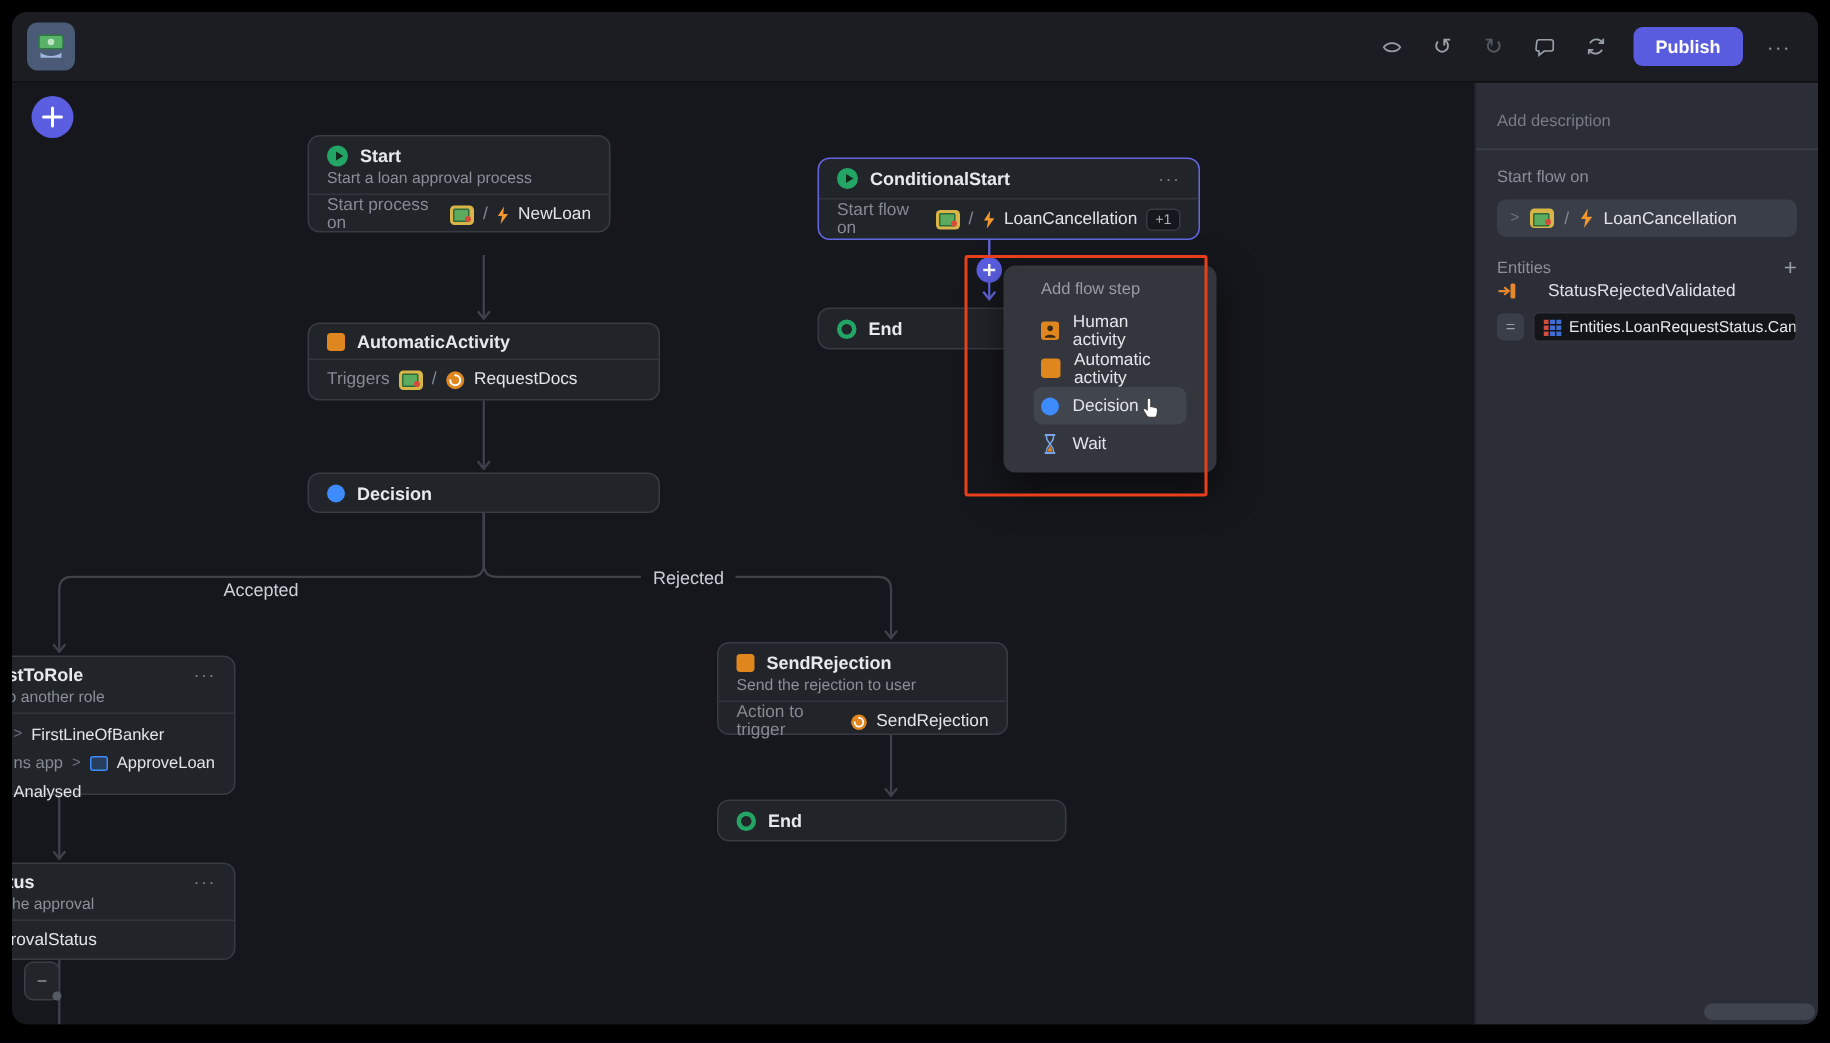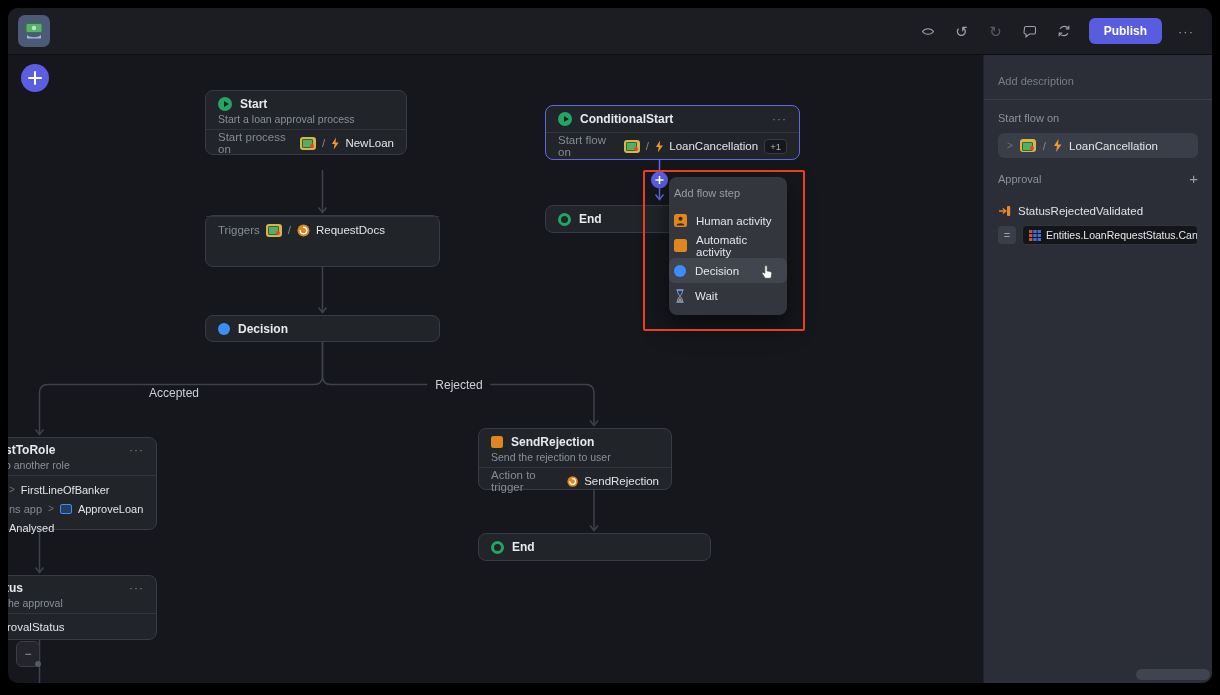--- a/index.html
+++ b/index.html
@@ -49,21 +49,21 @@
   .icn-end{width:13px;height:13px;border-radius:50%;border:3.5px solid #23a566;flex:0 0 auto}
   .icn-square{width:12px;height:12px;border-radius:2.5px;background:#e0861f;flex:0 0 auto}
   .icn-dot{width:12px;height:12px;border-radius:50%;background:#3d8bfd;flex:0 0 auto}
   .icn-app{position:relative;width:16px;height:13px;border-radius:3px;background:#d7b549;flex:0 0 auto}
   .icn-app::before{content:"";position:absolute;left:2px;top:2.5px;width:9px;height:7px;background:#5cab5f;border:1px solid #2c6b3c;border-radius:1px}
   .icn-app::after{content:"";position:absolute;right:2px;bottom:2px;width:4px;height:4px;border-radius:50%;background:#d84b3a}
   .icn-blueapp{width:12px;height:10px;border-radius:2px;border:1.5px solid #3d8bfd;background:rgba(61,139,253,.25);flex:0 0 auto}
   .chev{color:#6d727c;font-size:10px}
 
   
-  #flowmenu{position:absolute;left:661px;top:169px;width:118px;background:#33363d;border-radius:8px;z-index:5;box-shadow:0 10px 26px rgba(0,0,0,.55);padding:9px 0 7px}
+  #flowmenu{position:absolute;left:661px;top:169px;width:142px;background:#33363d;border-radius:8px;z-index:5;box-shadow:0 10px 26px rgba(0,0,0,.55);padding:9px 20px 7px}
   .fm-title{font-size:11px;color:#979ca5;margin:1px 0 9px 5px}
   .fm-item{height:25px;display:flex;align-items:center;gap:9px;padding:0 5px;border-radius:6px;font-size:11.5px;color:#e3e5e9;cursor:pointer}
   .fm-item.active{background:#41454e}
 
   #cursor{position:absolute;left:753px;top:256px;z-index:8}
   #annotation{position:absolute;left:635px;top:162px;width:162px;height:161px;border:2px solid #e8401c;border-radius:2px;z-index:9;pointer-events:none}
 
   
   .mini-collapse{position:absolute;left:8px;top:633px;width:24px;height:26px;background:#23252b;border:1px solid #3a3e46;border-radius:6px;z-index:2;display:flex;align-items:center;justify-content:center;color:#9aa0a8;font-size:12px;cursor:pointer}
   .mini-port{position:absolute;left:27px;top:653px;width:6px;height:6px;border-radius:50%;background:#555a63;z-index:3}
@@ -73,21 +73,21 @@
   .sb-head{display:flex;align-items:center;gap:8px}
   .sb-bolt{width:18px;height:18px;border-radius:50%;background:#23a566;display:flex;align-items:center;justify-content:center;flex:0 0 auto}
   .sb-title{font-size:13px;font-weight:700;color:#eceef1;flex:1}
   .sb-close{color:#8a8f99;font-size:12px;cursor:pointer}
   .sb-desc{font-size:11px;color:#777c86;margin-top:7px;cursor:text}
   .sb-divider{height:1px;background:#3a3e47;margin:12px -14px}
   .sb-label{font-size:11px;color:#8a8f99}
   .sb-pill{margin-top:9px;height:25px;background:#3a3e48;border-radius:6px;display:flex;align-items:center;gap:7px;padding:0 9px;font-size:11.5px;color:#e2e4e8;cursor:pointer}
   .sb-cond-row{margin-top:15px;display:flex;align-items:center}
   .sb-plus{margin-left:auto;color:#9aa0a8;font-size:15px;line-height:12px;cursor:pointer}
-  .sb-name-row{margin-top:20px;display:flex;align-items:center;gap:7px;font-size:11.5px;color:#dfe2e6}
+  .sb-name-row{margin-top:3px;display:flex;align-items:center;gap:21px;font-size:11.5px;color:#dfe2e6}
   .sb-val-row{margin-top:8px;display:flex;align-items:center;gap:6px}
   .eq-box{width:18px;height:18px;background:#3a3e48;border-radius:4px;display:flex;align-items:center;justify-content:center;color:#9aa0a8;font-size:11px;flex:0 0 auto;cursor:pointer}
   .val-pill{flex:1;height:20px;background:#141519;border:1px solid #30343c;border-radius:4px;display:flex;align-items:center;gap:5px;padding:0 6px;font-size:10.5px;color:#e6e8ec;white-space:nowrap;overflow:hidden;cursor:pointer}
   .sb-scroll{position:absolute;right:2px;bottom:3px;width:74px;height:11px;background:#40444e;border-radius:6px;cursor:pointer}
 </style>
 </head>
 <body>
 
 <div id="window">
 
@@ -189,20 +189,24 @@
   </div>
 
   <div class="node" style="left:537px;top:197px;width:235px;height:28px">
     <div class="trow solo">
         <span class="icn-end"></span>
         <span>End</span>
       </div>
   </div>
 
   <div class="node" style="left:197px;top:207px;width:235px;height:52px">
+    <div class="trow solo">
+        <span class="icn-square"></span>
+        <span>AutomaticActivity</span>
+      </div>
     <div class="frow">
       <span class="muted">Triggers</span>
       <span class="icn-app"></span>
       <span class="muted">/</span>
       <svg width="13" height="13" viewBox="0 0 13 13">
           <circle cx="6.5" cy="6.5" r="6" fill="#e0861f"></circle>
           <path d="M6.5 3.2 a3.3 3.3 0 1 1 -3.3 3.3" stroke="#fff" stroke-width="1.4" fill="none" stroke-linecap="round"></path>
         </svg>
       <span class="val">RequestDocs</span>
     </div>
@@ -325,21 +329,21 @@
     <div class="sb-pill">
       <span class="chev">&gt;</span>
       <span class="icn-app"></span>
       <span class="muted">/</span>
       <svg width="9" height="13" viewBox="0 0 9 13">
           <path d="M5.5 0 L1 7 H4 L3 13 L8.5 5.5 H5 Z" fill="#f0982f"></path>
         </svg>
       <span>LoanCancellation</span>
     </div>
     <div class="sb-cond-row">
-      <span class="sb-label">Approval</span>
+      <span class="sb-label">Entities</span>
       <span class="sb-plus">+</span>
     </div>
     <div class="sb-name-row">
       <svg width="13" height="12" viewBox="0 0 13 12">
         <path d="M1 6 H7" stroke="#e8882d" stroke-width="1.5"></path>
         <path d="M4.8 3.5 L7.8 6 L4.8 8.5" fill="none" stroke="#e8882d" stroke-width="1.5"></path>
         <rect x="9" y="1" width="3.2" height="10" rx="1" fill="#e8882d"></rect>
       </svg>
       <span>StatusRejectedValidated</span>
     </div>

